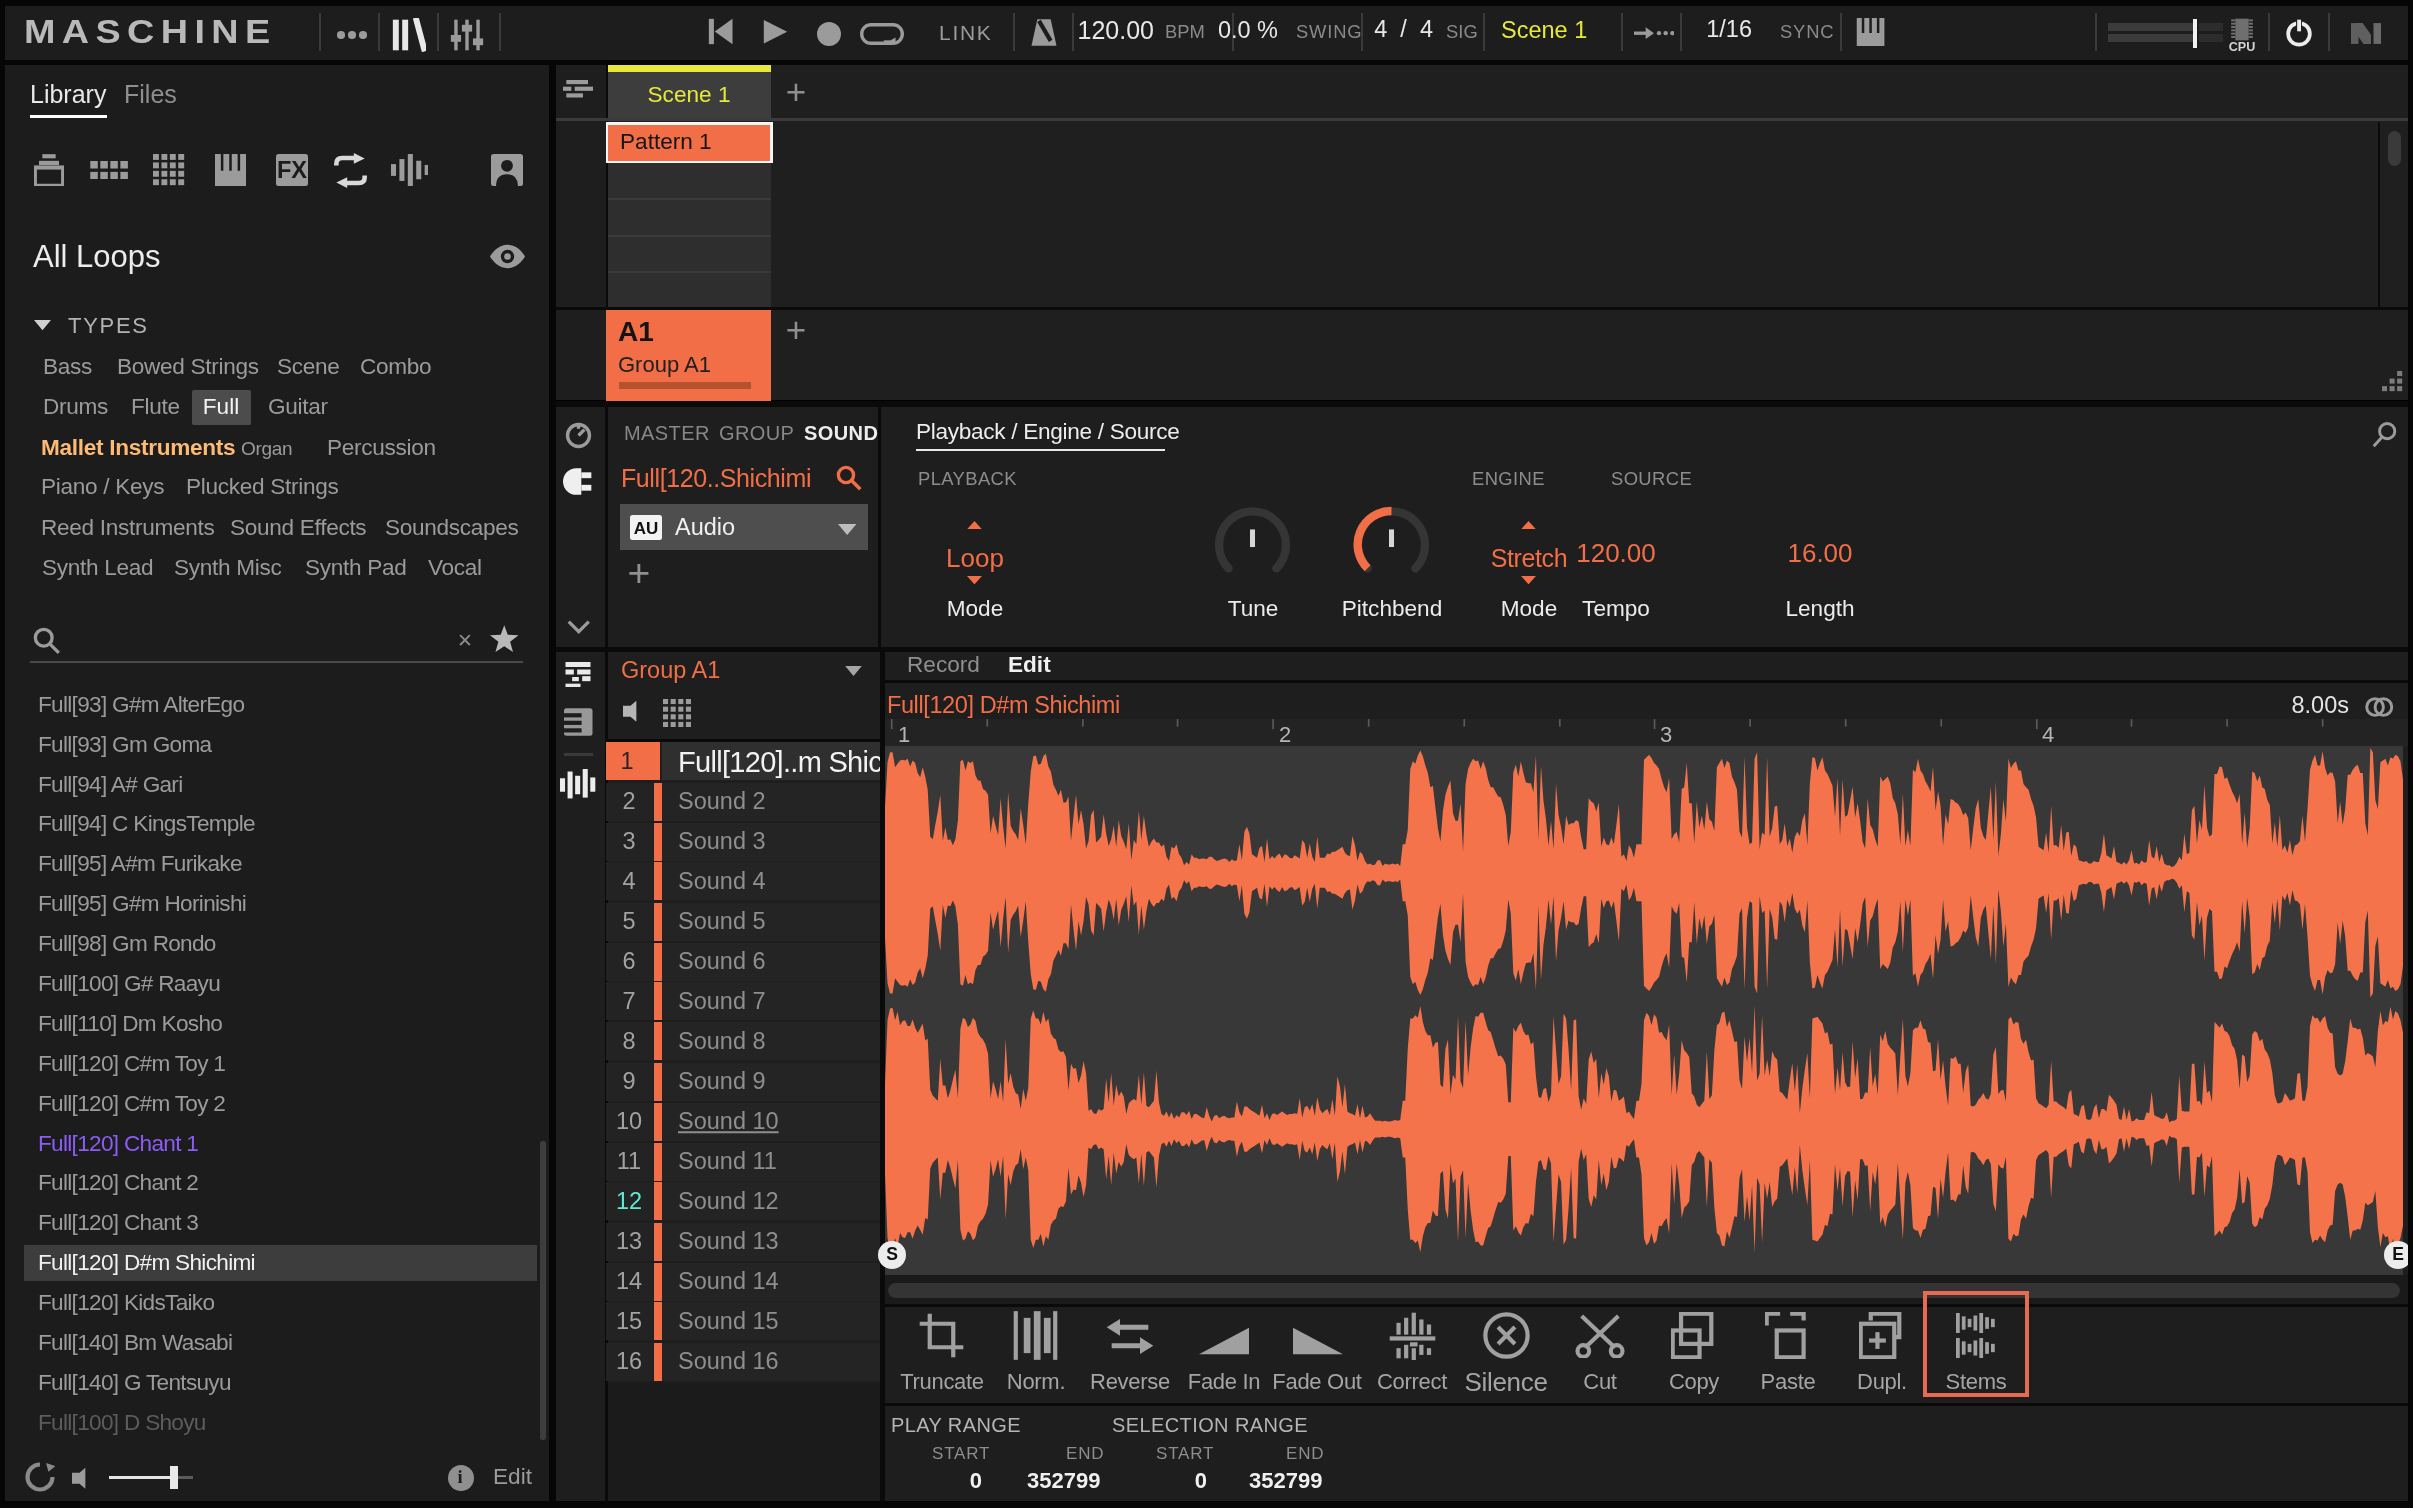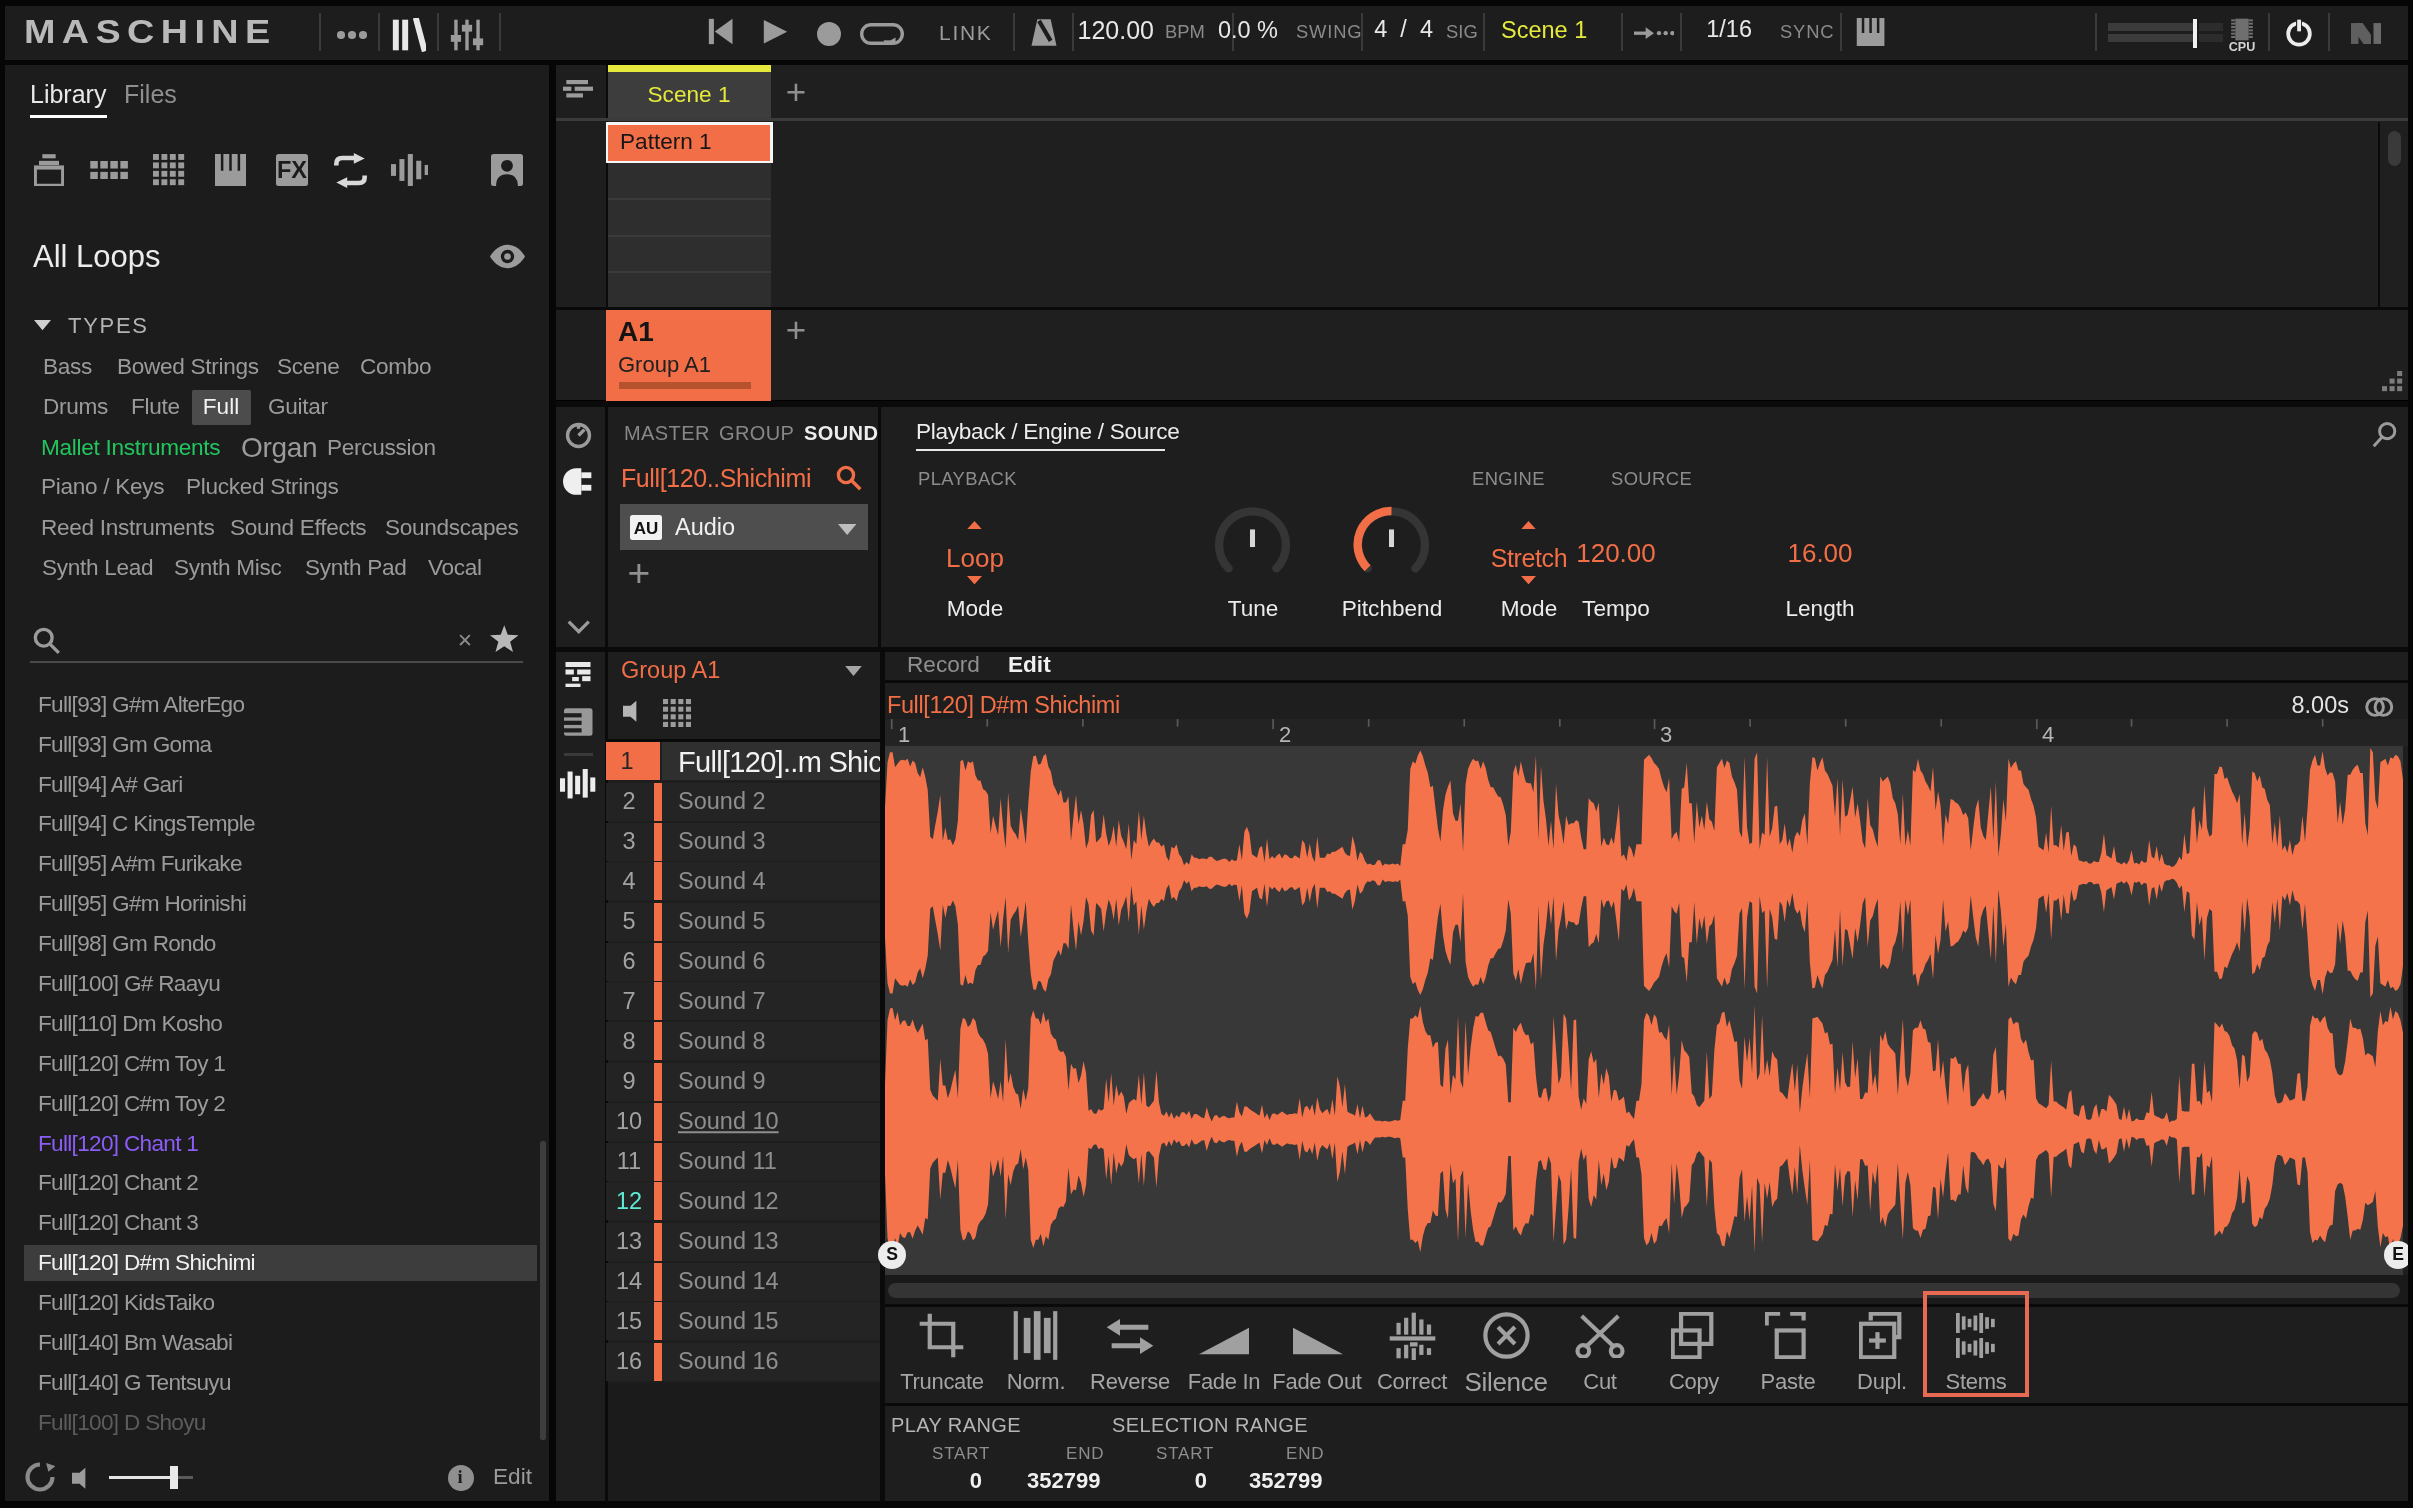--- a/index.html
+++ b/index.html
@@ -200,22 +200,22 @@
       <path d="M0,0 L20,0 L10,12 Z" fill="#d0d0d0"></path>
     </svg>
 <div class="ab txt" style="left:68px;transform:translateY(-50%);top:326px;font-size:22px;color:#b3b3b3;font-weight:400;letter-spacing:1.7px">TYPES</div>
 <div class="ab txt" style="left:43px;transform:translateY(-50%);top:367px;font-size:22.6px;color:#9b9b9b;font-weight:400;letter-spacing:-0.3px">Bass</div>
 <div class="ab txt" style="left:117px;transform:translateY(-50%);top:367px;font-size:22.6px;color:#9b9b9b;font-weight:400;letter-spacing:-0.3px">Bowed Strings</div>
 <div class="ab txt" style="left:277px;transform:translateY(-50%);top:367px;font-size:22.6px;color:#9b9b9b;font-weight:400;letter-spacing:-0.3px">Scene</div>
 <div class="ab txt" style="left:360px;transform:translateY(-50%);top:367px;font-size:22.6px;color:#9b9b9b;font-weight:400;letter-spacing:-0.3px">Combo</div>
 <div class="ab txt" style="left:43px;transform:translateY(-50%);top:407px;font-size:22.6px;color:#9b9b9b;font-weight:400;letter-spacing:-0.3px">Drums</div>
 <div class="ab txt" style="left:131px;transform:translateY(-50%);top:407px;font-size:22.6px;color:#9b9b9b;font-weight:400;letter-spacing:-0.3px">Flute</div>
 <div class="ab txt" style="left:268px;transform:translateY(-50%);top:407px;font-size:22.6px;color:#9b9b9b;font-weight:400;letter-spacing:-0.3px">Guitar</div>
-<div class="ab txt" style="left:41px;transform:translateY(-50%);top:448px;font-size:22.6px;color:#22c55e;font-weight:400;letter-spacing:-0.3px">Mallet Instruments</div>
-<div class="ab txt" style="left:241px;transform:translateY(-50%);top:448px;font-size:28px;color:#9b9b9b;font-weight:400;letter-spacing:-0.3px">Organ</div>
+<div class="ab txt" style="left:41px;transform:translateY(-50%);top:448px;font-size:22.6px;color:#fdba74;font-weight:700;letter-spacing:-0.3px">Mallet Instruments</div>
+<div class="ab txt" style="left:241px;transform:translateY(-50%);top:448px;font-size:19px;color:#9b9b9b;font-weight:400;letter-spacing:-0.3px">Organ</div>
 <div class="ab txt" style="left:327px;transform:translateY(-50%);top:448px;font-size:22.6px;color:#9b9b9b;font-weight:400;letter-spacing:-0.3px">Percussion</div>
 <div class="ab txt" style="left:41px;transform:translateY(-50%);top:487px;font-size:22.6px;color:#9b9b9b;font-weight:400;letter-spacing:-0.3px">Piano / Keys</div>
 <div class="ab txt" style="left:186px;transform:translateY(-50%);top:487px;font-size:22.6px;color:#9b9b9b;font-weight:400;letter-spacing:-0.3px">Plucked Strings</div>
 <div class="ab txt" style="left:41px;transform:translateY(-50%);top:528px;font-size:22.6px;color:#9b9b9b;font-weight:400;letter-spacing:-0.3px">Reed Instruments</div>
 <div class="ab txt" style="left:230px;transform:translateY(-50%);top:528px;font-size:22.6px;color:#9b9b9b;font-weight:400;letter-spacing:-0.3px">Sound Effects</div>
 <div class="ab txt" style="left:385px;transform:translateY(-50%);top:528px;font-size:22.6px;color:#9b9b9b;font-weight:400;letter-spacing:-0.3px">Soundscapes</div>
 <div class="ab txt" style="left:42px;transform:translateY(-50%);top:568px;font-size:22.6px;color:#9b9b9b;font-weight:400;letter-spacing:-0.3px">Synth Lead</div>
 <div class="ab txt" style="left:174px;transform:translateY(-50%);top:568px;font-size:22.6px;color:#9b9b9b;font-weight:400;letter-spacing:-0.3px">Synth Misc</div>
 <div class="ab txt" style="left:305px;transform:translateY(-50%);top:568px;font-size:22.6px;color:#9b9b9b;font-weight:400;letter-spacing:-0.3px">Synth Pad</div>
 <div class="ab txt" style="left:428px;transform:translateY(-50%);top:568px;font-size:22.6px;color:#9b9b9b;font-weight:400;letter-spacing:-0.3px">Vocal</div>

